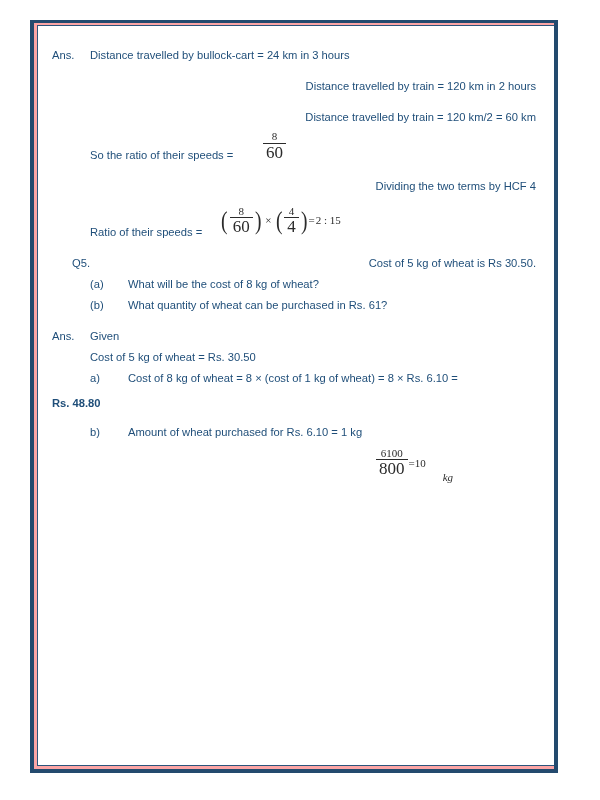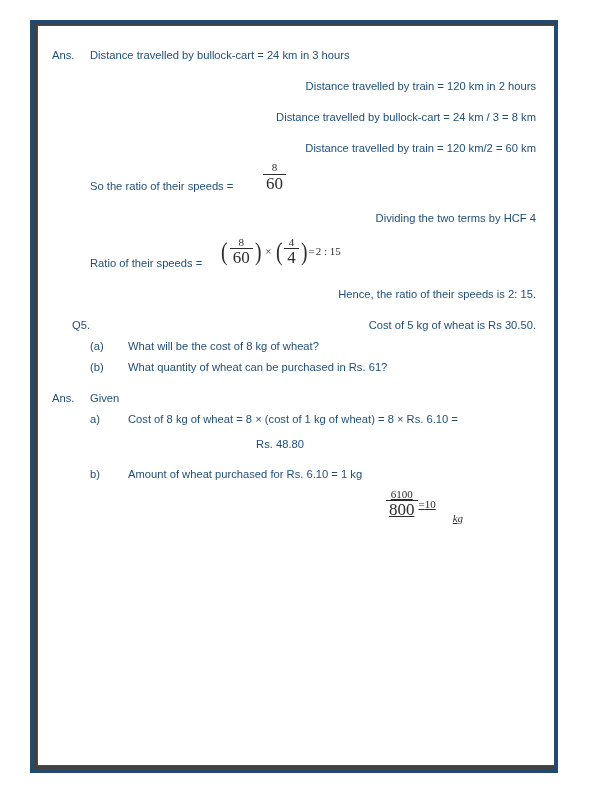--- a/index.html
+++ b/index.html
@@ -21,21 +21,21 @@
     position: absolute;
     left: 30px;
     top: 20px;
     width: 528px;
     height: 753px;
     box-sizing: border-box;
     border-left: 4px solid #234a6e;
     border-top: 3px solid #234a6e;
     border-right: 4px solid #234a6e;
     border-bottom: 4px solid #234a6e;
-    background: #404040;
+    background: #fca5a5;
   }
   #page-inner {
     position: absolute;
     left: 3px;
     top: 2px;
     right: 0px;
     bottom: 3px;
     border-left: 1px solid #2c557c;
     border-top: 1px solid #2c557c;
     border-bottom: 1px solid #2c557c;
@@ -142,24 +142,20 @@
         <div class="label-col">Ans.</div>
         <div class="body-col">Distance travelled by bullock-cart = 24 km in 3 hours</div>
       </div>
 
       <div class="row gap-lg">
         <div class="label-col"></div>
         <div class="body-col">Distance travelled by train = 120 km in 2 hours</div>
       </div>
 
 
-      <div class="row gap-lg">
-        <div class="label-col"></div>
-        <div class="body-col">Distance travelled by bullock-cart = 24 km / 3 = 8 km</div>
-      </div>
 
       <div class="row gap-lg">
         <div class="label-col"></div>
         <div class="body-col">Distance travelled by train = 120 km/2 = 60 km</div>
       </div>
 
       <div class="row" style="margin-top:23px;">
         <div class="label-col"></div>
         <div class="body-col eq-raised">
           <span>So the ratio of their speeds =</span>
@@ -194,24 +190,20 @@
               <span class="num">4</span>
               <span class="den">4</span>
             </span>
             <span class="paren">)</span>
             <span>=</span>
             <span style="padding-left:1px;">2 : 15</span>
           </span>
         </div>
       </div>
 
-      <div class="row gap-lg">
-        <div class="label-col"></div>
-        <div class="body-col">Hence, the ratio of their speeds is 2: 15.</div>
-      </div>
 
       <div class="row gap-lg">
         <div class="label-col">Q5.</div>
         <div class="body-col">Cost of 5 kg of wheat is Rs 30.50.</div>
       </div>
 
       <div class="row gap-sm ind-sub">
         <div class="sub-marker">(a)</div>
         <div class="body-col">What will be the cost of 8 kg of wheat?</div>
       </div>
@@ -219,39 +211,43 @@
       <div class="row gap-sm ind-sub">
         <div class="sub-marker">(b)</div>
         <div class="body-col">What quantity of wheat can be purchased in Rs. 61?</div>
       </div>
 
       <div class="row" style="margin-top:16px;">
         <div class="label-col">Ans.</div>
         <div class="body-col">Given</div>
       </div>
 
+      <div class="row gap-sm">
+        <div class="label-col"></div>
+        <div class="body-col">Cost of 5 kg of wheat = Rs. 30.50</div>
+      </div>
 
 
       <div class="row gap-sm ind-sub">
         <div class="sub-marker">a)</div>
         <div class="body-col">Cost of 8 kg of wheat = 8 × (cost of 1 kg of wheat) = 8 × Rs. 6.10 =</div>
       </div>
 
       <div class="row" style="margin-top:10px;">
-        <div class="body-col" style="text-align:center; padding-right:28px;">Rs. 48.80</div>
+        <div class="body-col" style="text-align:left; padding-right:28px;font-weight:bold;">Rs. 48.80</div>
       </div>
 
       <div class="row" style="margin-top:14px; margin-left:38px;">
         <div class="sub-marker">b)</div>
         <div class="body-col">Amount of wheat purchased for Rs. 6.10 = 1 kg</div>
       </div>
 
       <div class="row" style="margin-top:21px; margin-left:76px;">
         <div class="body-col eq-raised">
-          <span class="math eq-float" style="left:257px; top:-20px;text-decoration:underline;">
+          <span class="math eq-float" style="left:247px; top:-20px;">
             <span class="frac">
               <span class="num">6100</span>
               <span class="den">800</span>
             </span>
             <span>=</span>
             <span>10</span>
             <span class="mi">kg</span>
           </span>
         </div>
       </div>

